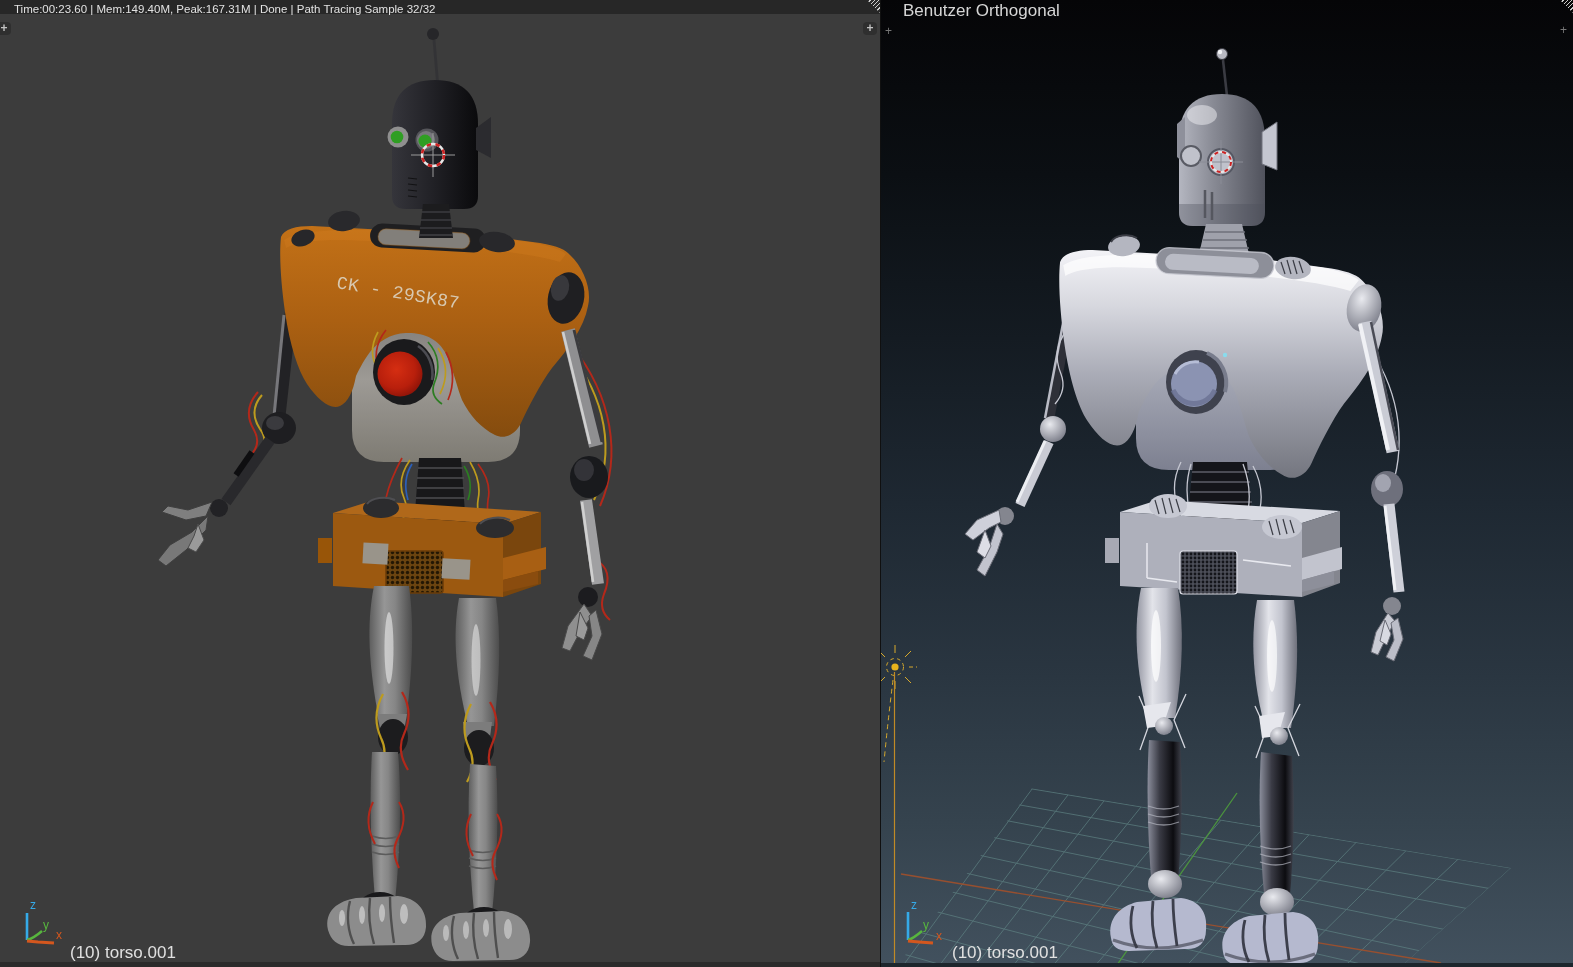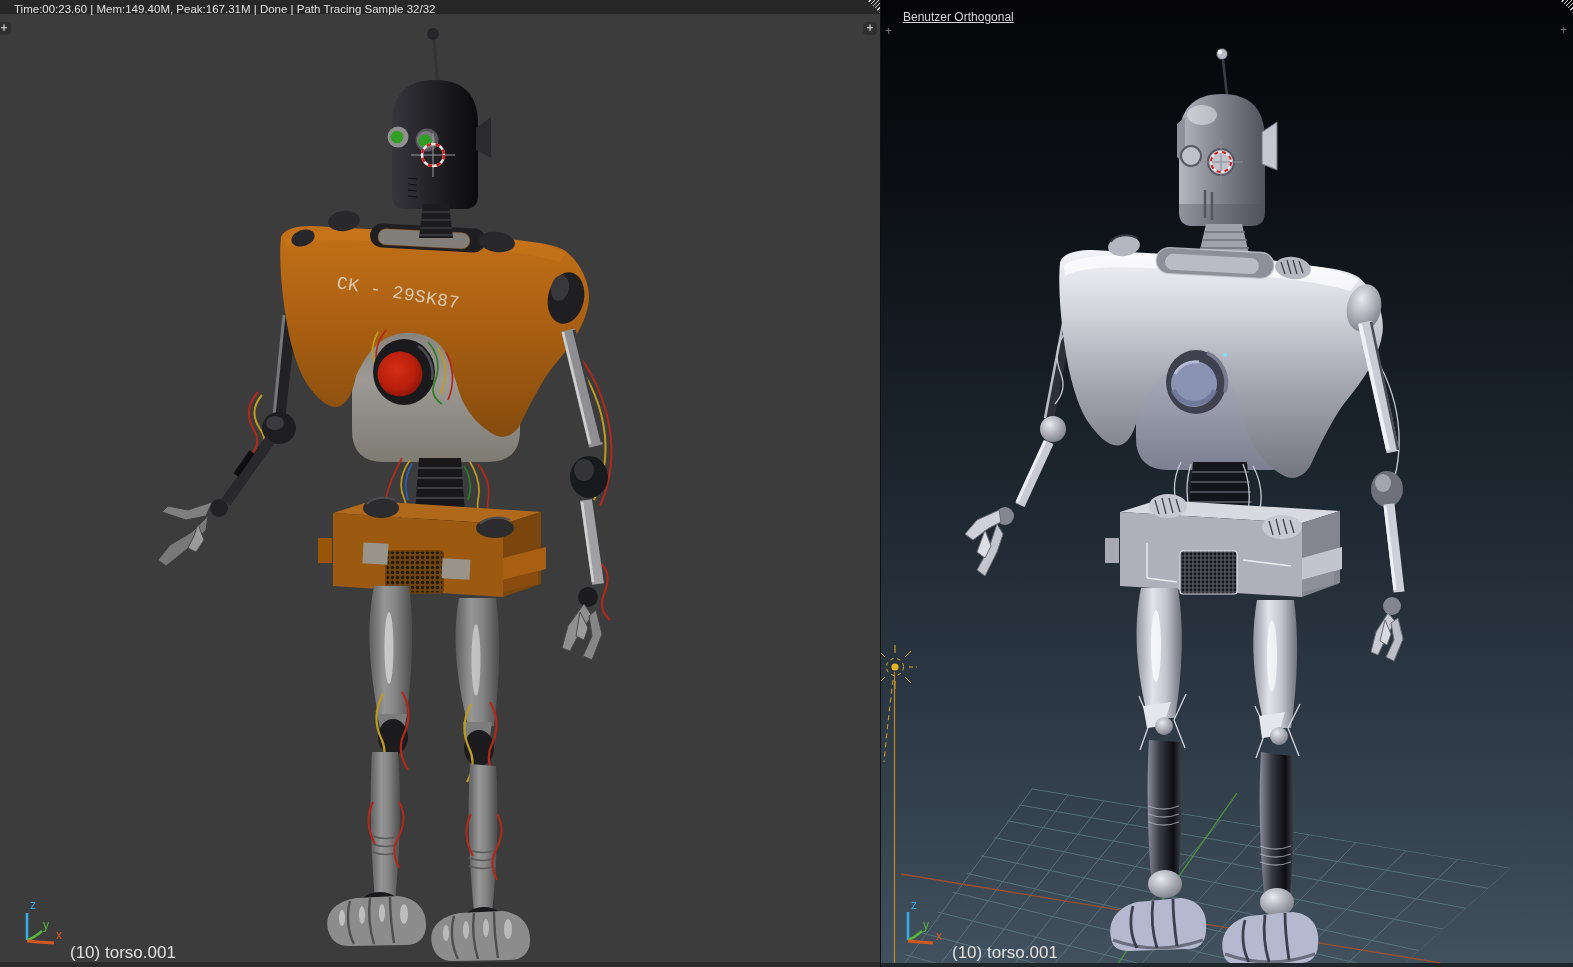--- a/index.html
+++ b/index.html
@@ -523,21 +523,21 @@
 
       <g>
       <line x1="27" y1="912" x2="27" y2="940" stroke="#35aae8" stroke-width="2.6"></line>
       <path d="M27,940 Q33,938 41,931" stroke="#57b53e" stroke-width="2.4" fill="none"></path>
       <path d="M27,941 L38,942 L52,943" stroke="#d4571e" stroke-width="3.2" fill="none"></path>
       <text x="30" y="909" fill="#35aae8" font-size="12">z</text>
       <text x="42" y="929" fill="#57b53e" font-size="12">y</text>
       <text x="55" y="940" fill="#d4571e" font-size="12">x</text>
       </g>
     </svg>
-    <div class="ovtext" style="left:22px;top:10px;color:#d6d6d6;font-size:12px;text-decoration:underline;">Benutzer Orthogonal</div>
+    <div class="ovtext" style="left:22px;top:1px;color:#d6d6d6;font-size:17px;">Benutzer Orthogonal</div>
     <div class="plusflat" style="left:4px;top:25px;">+</div>
     <div class="cornerstripe" style="left:679px;top:0;background:repeating-linear-gradient(135deg,#0a0a0a 0 2px,#cfcfcf 2px 3px);clip-path:polygon(0 0,100% 0,100% 100%);"></div>
     <div class="plusflat" style="left:679px;top:24px;">+</div>
     <div class="ovtext" style="left:71px;top:943px;">(10) torso.001</div>
     <div style="position:absolute;left:0;top:963px;width:692px;height:4px;background:#1d262d;"></div>
   </div>
   <div id="rdiv"></div>
 </div>
 
 </body></html>

